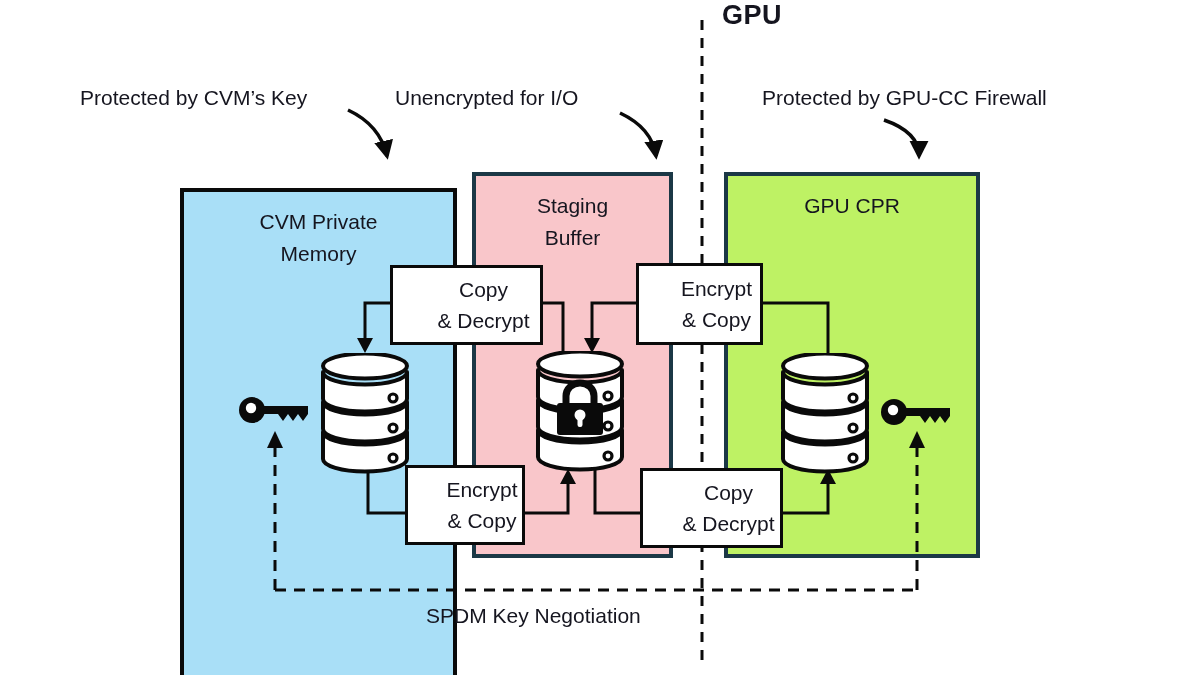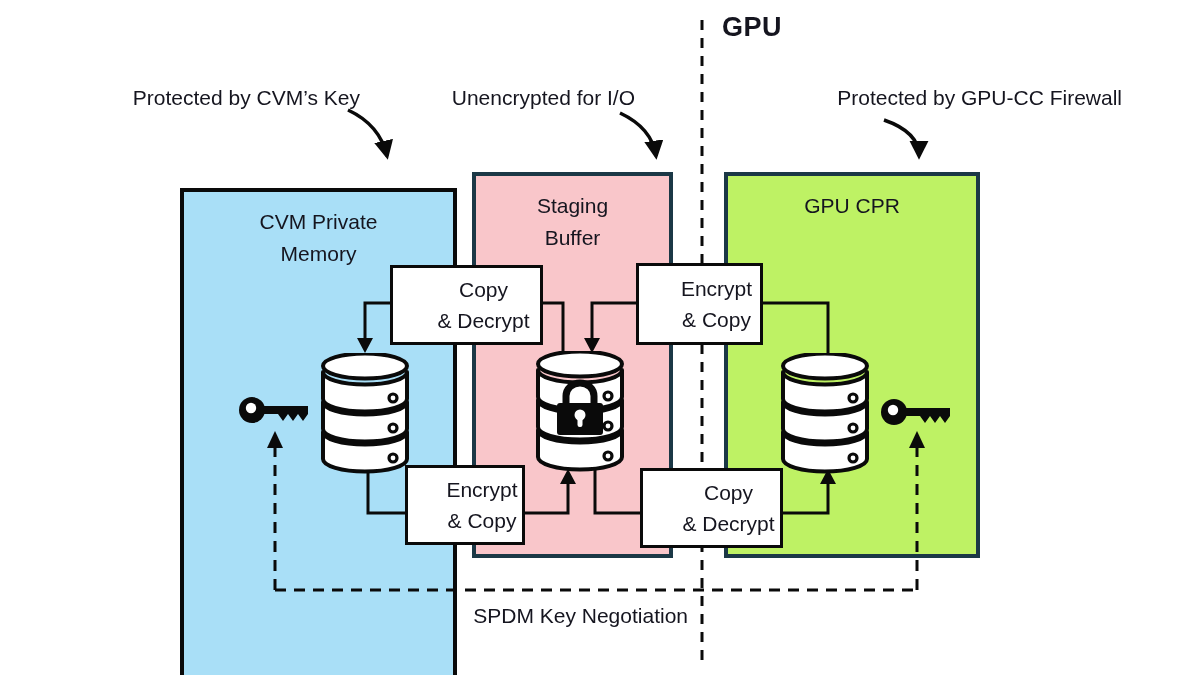--- a/index.html
+++ b/index.html
@@ -2,21 +2,21 @@
 <html><head>
 <meta charset="utf-8">
 <style>
   html,body{margin:0;padding:0;background:#ffffff;}
   .canvas{
     position:relative;width:1200px;height:675px;background:#ffffff;overflow:hidden;
     font-family:"Liberation Sans", sans-serif;color:#15151f;
   }
   .abs{position:absolute;}
   .domain-label{font-size:27px;font-weight:bold;letter-spacing:.5px;}
-  .annotation{font-size:21px;text-align:right;white-space:nowrap;}
+  .annotation{font-size:21px;text-align:left;white-space:nowrap;}
   .region{box-sizing:border-box;border:4px solid #1b3846;}
   .region-title{display:block;margin-top:14px;text-align:center;font-size:21px;
     line-height:1.5;white-space:pre-line;}
   .opbox{box-sizing:border-box;background:#ffffff;border:3px solid #0a0a0a;
     display:flex;align-items:center;justify-content:center;text-align:center;
     font-size:21px;line-height:1.5;white-space:pre-line;z-index:4;padding-left:34px;}
   .icon-layer{z-index:3;}
   svg.overlay{position:absolute;left:0;top:0;z-index:2;}
   .txt{z-index:5;}
 </style>
@@ -147,21 +147,21 @@
   <div class="abs opbox" style="left:636px;top:263px;width:127px;height:82px;">Encrypt
 &amp; Copy</div>
 
   <div class="abs opbox" style="left:405px;top:465px;width:120px;height:80px;">Encrypt
 &amp; Copy</div>
 
   <div class="abs opbox" style="left:640px;top:468px;width:143px;height:80px;">Copy
 &amp; Decrypt</div>
 
 
-  <div class="abs txt domain-label" style="left:722px;top:12px;width:122px;text-align:left;">GPU</div>
+  <div class="abs txt domain-label" style="left:722px;top:0;width:122px;text-align:left;">GPU</div>
 
   <div class="abs txt annotation" style="left:80px;top:86px;width:280px;">Protected by CVM’s Key</div>
 
   <div class="abs txt annotation" style="left:395px;top:86px;width:240px;">Unencrypted for I/O</div>
 
   <div class="abs txt annotation" style="left:762px;top:86px;width:360px;">Protected by GPU-CC Firewall</div>
 
   <div class="abs txt annotation" style="left:426px;top:604px;width:262px;">SPDM Key Negotiation</div>
 
 </div>

